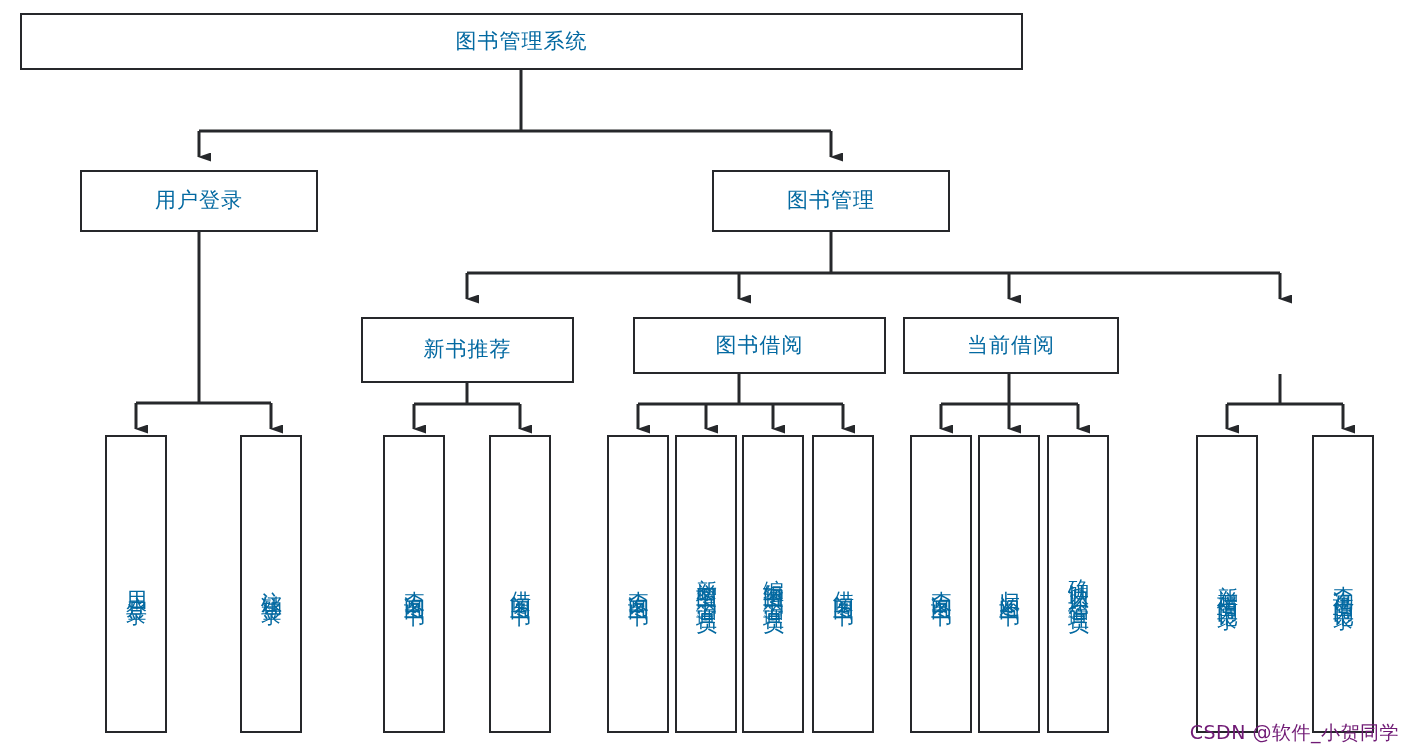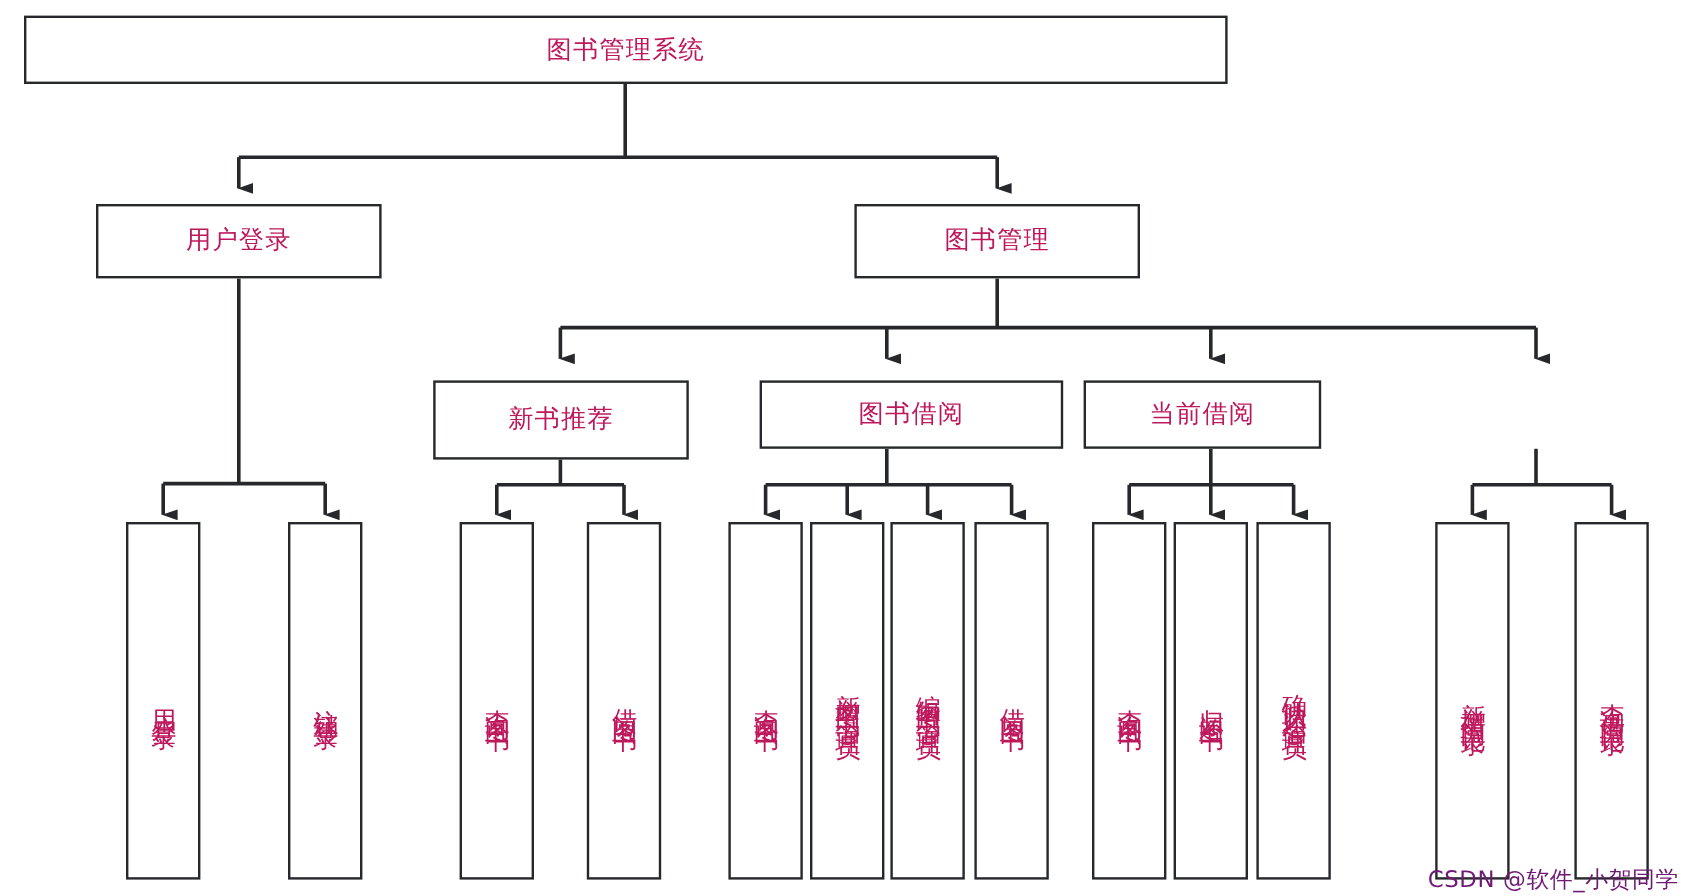--- a/index.html
+++ b/index.html
@@ -22,21 +22,21 @@
     pointer-events:none;
   }
   .node{
     position:absolute;
     box-sizing:border-box;
     background:#ffffff;
     border:2px solid #26282b;
     display:flex;
     align-items:center;
     justify-content:center;
-    color:#be185d;
+    color:#0369a1;
   }
   .node.horiz{
     font-size:21px;
     letter-spacing:1px;
     line-height:1.2;
   }
   .node.vert{
     writing-mode:vertical-rl;
     text-orientation:upright;
     font-size:21px;
@@ -128,21 +128,21 @@
   <div class="node horiz" style="left:712px; top:170px; width:238px; height:62px;">
     <span class="label">图书管理</span>
   </div>
 
   <div class="node horiz" style="left:361px; top:317px; width:213px; height:66px;">
     <span class="label">新书推荐</span>
   </div>
   <div class="node horiz" style="left:633px; top:317px; width:253px; height:57px;">
     <span class="label">图书借阅</span>
   </div>
-  <div class="node horiz" style="left:903px; top:317px; width:198px; height:57px;">
+  <div class="node horiz" style="left:903px; top:317px; width:216px; height:57px;">
     <span class="label">当前借阅</span>
   </div>
 
   <div class="node vert" style="left:105px; top:435px; width:62px; height:298px;">
     <span class="label">用户登录</span>
   </div>
   <div class="node vert" style="left:240px; top:435px; width:62px; height:298px;">
     <span class="label">注销登录</span>
   </div>
 

